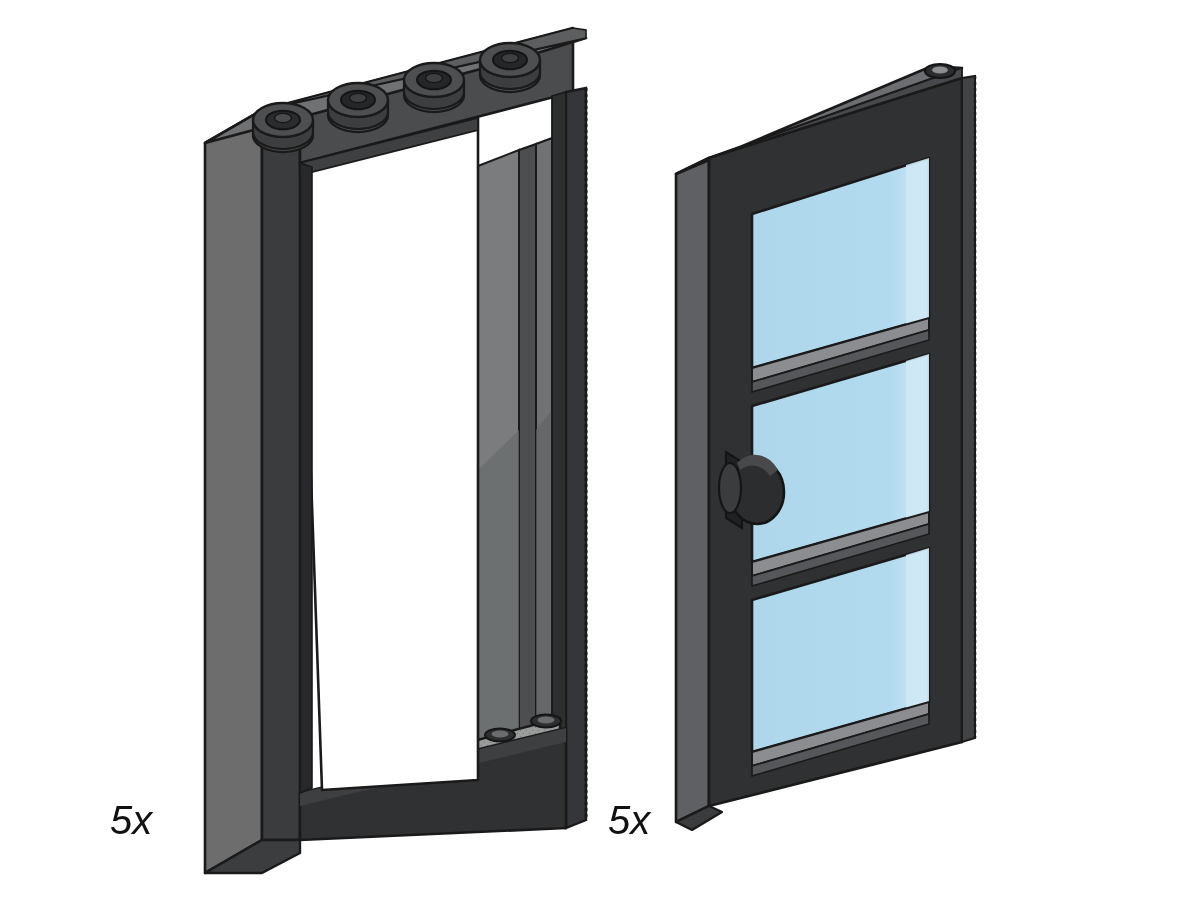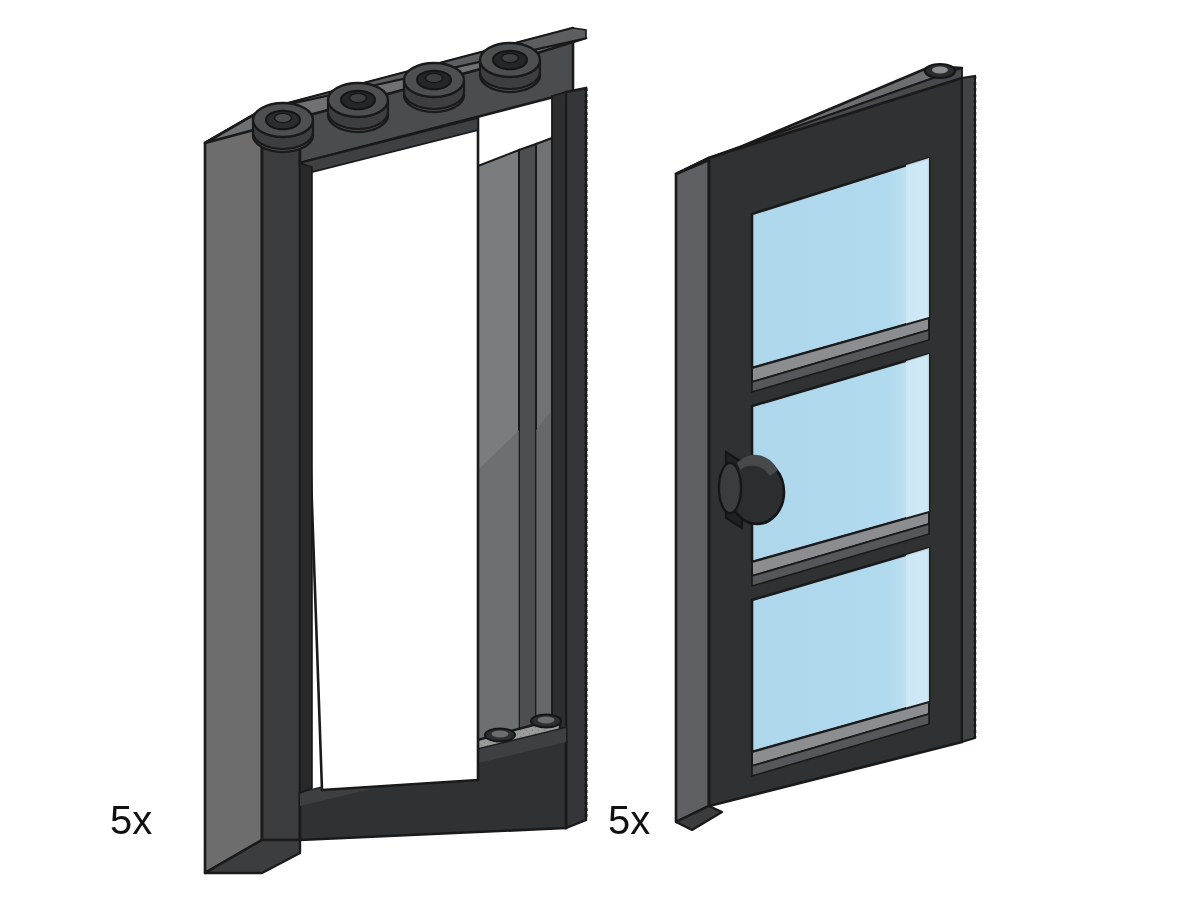--- a/index.html
+++ b/index.html
@@ -11,20 +11,21 @@
     width: 1200px;
     height: 900px;
     overflow: hidden;
     font-family: "Liberation Sans", sans-serif;
   }
   #stage {
     position: relative;
     width: 1039px;
     height: 900px;
     background: #ffffff;
+    font-style: italic;
   }
   #art {
     position: absolute;
     left: 0;
     top: 0;
     width: 1200px;
     height: 900px;
   }
   .qty-label {
     position: absolute;

